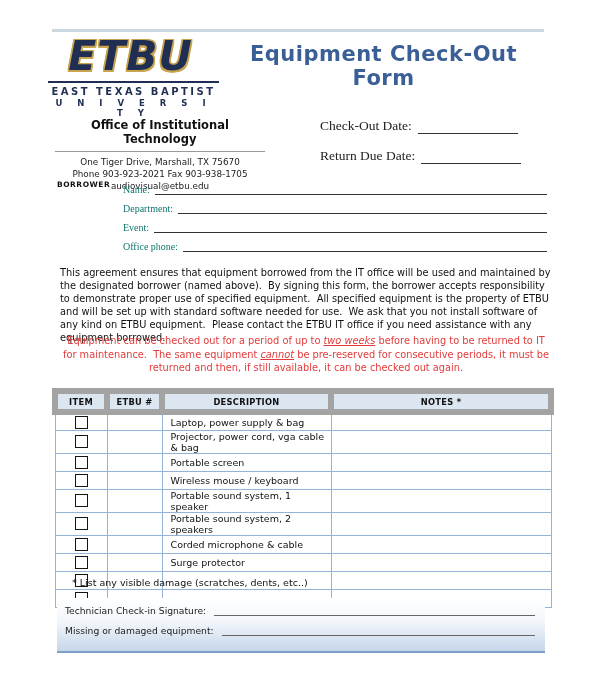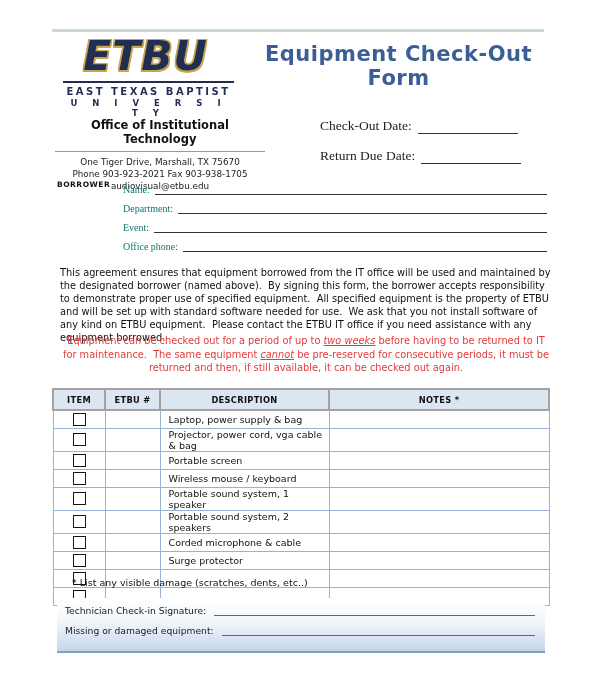--- a/index.html
+++ b/index.html
@@ -2,21 +2,21 @@
 <html><head>
 <meta charset="utf-8">
 <style>
   * { margin:0; padding:0; box-sizing:border-box; }
   html,body { width:600px; height:700px; background:#ffffff; font-family:"DejaVu Sans","Liberation Sans",sans-serif; color:#1a1a1a; }
   .page { position:relative; width:600px; height:700px; background:#fff; overflow:hidden; }
 
   .top-rule { position:absolute; left:52px; top:29px; width:492px; height:3px; background:#ccd8df; }
 
   
-  .header { position:absolute; left:61px; top:36px; width:500px; display:flex; }
+  .header { position:absolute; left:46px; top:36px; width:500px; display:flex; }
   .logo-block { width:175px; text-align:center; }
   .logo-acronym {
     font-size:41px; font-weight:900; font-style:italic; letter-spacing:1px;
     color:#1f2e52; line-height:1; padding-right:6px;
     text-shadow:-1.5px 0 #c8a44e, 1.5px 0 #c8a44e, 0 -1.5px #c8a44e, 0 1.5px #c8a44e,
                 -1.5px -1.5px #c8a44e, 1.5px 1.5px #c8a44e, -1.5px 1.5px #c8a44e, 1.5px -1.5px #c8a44e;
   }
   .logo-rule { height:2px; background:#1f2e52; margin:4px 2px 3px 2px; }
   .logo-line1 { font-size:10px; font-weight:bold; letter-spacing:2.5px; color:#1f2e52; }
   .logo-line2 { font-size:8.5px; font-weight:bold; letter-spacing:6px; color:#1f2e52; margin-top:1px; }
@@ -42,21 +42,21 @@
   .agreement { position:absolute; left:60px; top:266px; width:492px; font-size:9.8px; line-height:1.33; color:#111; white-space:pre-wrap; }
   .notice { position:absolute; left:60px; top:334px; width:492px; font-size:9.8px; line-height:1.4; text-align:center; color:#e23b3b; white-space:pre-wrap; }
   .notice b { font-weight:normal; font-style:italic; text-decoration:underline; }
 
   
   .equip-table { position:absolute; left:52px; top:388px; width:496px; border-collapse:collapse; table-layout:fixed; }
   .equip-table col.c-item { width:52px; }
   .equip-table col.c-num  { width:55px; }
   .equip-table col.c-desc { width:169px; }
   .equip-table col.c-note { width:220px; }
-  .equip-table th { background:#dce6f1; border:2px solid #a3a3a3; font-size:8.3px; font-weight:bold; color:#111; height:21px; text-align:center; letter-spacing:0.3px; }
+  .equip-table th { background:#dce6f1; border:6px solid #a3a3a3; font-size:8.3px; font-weight:bold; color:#111; height:21px; text-align:center; letter-spacing:0.3px; }
   .equip-table td { border:1px solid #95b3d7; height:18px; font-size:9.5px; color:#111; background:#fff; }
   .equip-table td.desc { padding-left:8px; }
   .cbx { width:13px; height:13px; border:1.6px solid #151515; background:#fff; margin:0 auto; }
   .footnote { position:absolute; left:72px; top:577px; font-size:9.5px; color:#111; }
 
   
   .checkin { position:absolute; left:57px; top:598px; width:488px; height:55px;
     background:linear-gradient(to bottom, #ffffff 0%, #f2f6fb 45%, #c6d6ea 100%);
     border-bottom:2px solid #7f9ec9; padding:7px 10px 0 8px; }
   .checkin-row { display:flex; align-items:flex-end; margin-bottom:9px; }

